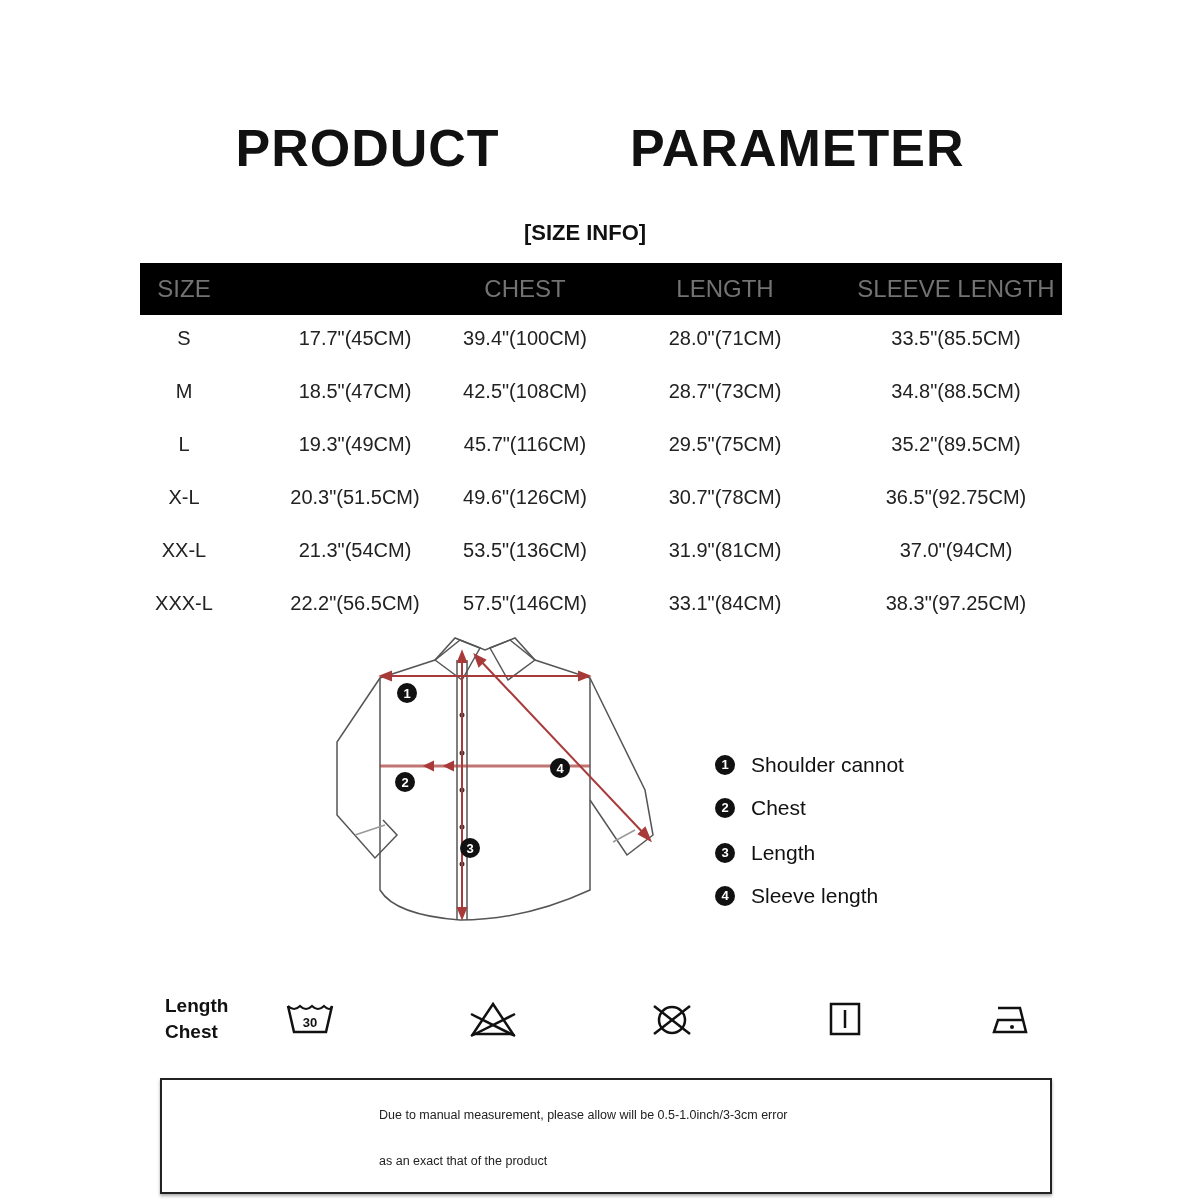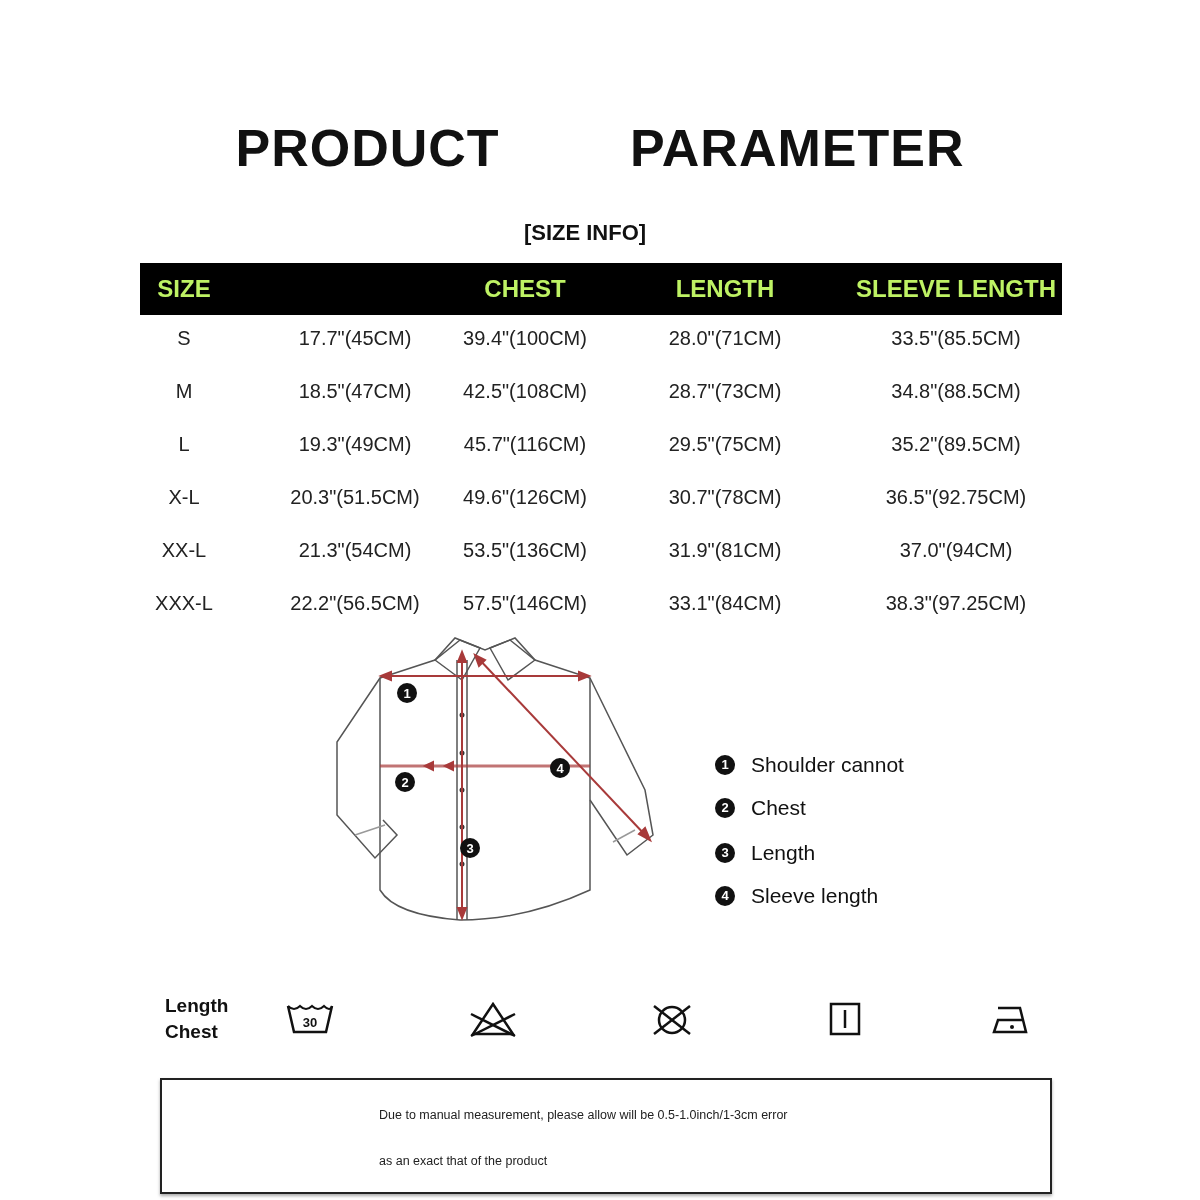--- a/index.html
+++ b/index.html
@@ -1,21 +1,21 @@
 <!DOCTYPE html>
 <html><head>
 <meta charset="utf-8">
 <style>
   html,body{margin:0;padding:0;background:#fff;}
   body{width:1200px;height:1200px;position:relative;overflow:hidden;font-family:"Liberation Sans","DejaVu Sans",sans-serif;color:#111;}
   .abs{position:absolute;}
   .title{left:0;width:1200px;top:80px;text-align:center;font-size:52px;font-weight:bold;letter-spacing:1px;word-spacing:28px;margin-top:38px;}
   .subtitle{left:0;width:1170px;top:220px;text-align:center;font-size:22px;font-weight:bold;}
   .thead{left:140px;top:263px;width:922px;height:52px;background:#000;}
-  .th{position:absolute;top:0;height:52px;line-height:52px;color:#bef264;font-weight:bold;font-size:24px;text-align:center;}
+  .th{position:absolute;top:0;height:52px;line-height:52px;color:#737373;font-weight:normal;font-size:24px;text-align:center;}
   .td{position:absolute;font-size:20px;text-align:center;color:#222;}
   .shirt{left:325px;top:630px;width:350px;height:300px;}
   .legend-item{position:absolute;left:715px;font-size:21px;display:flex;align-items:center;}
   .num{display:inline-block;width:20px;height:20px;border-radius:50%;background:#111;color:#fff;font-size:13px;font-weight:bold;text-align:center;line-height:20px;margin-right:16px;}
   .wash-label{left:165px;top:993px;font-size:19px;font-weight:bold;line-height:26px;}
   .wicon{position:absolute;top:998px;width:60px;height:44px;}
   .note-box{left:160px;top:1078px;width:888px;height:112px;border:2px solid #222;box-shadow:0 2px 3px #aaa;}
   .note{position:absolute;left:217px;font-size:12.5px;color:#222;}
 </style>
 </head>
@@ -181,15 +181,15 @@
   </svg>
 </div>
 <div class="wicon" style="left:982px;">
   <svg width="60" height="44" viewBox="0 0 60 44">
     <path d="M16 10 L38 10 L44 34 L12 34 L16 22 L40 22" fill="none" stroke="#111" stroke-width="2.5"></path>
     <circle cx="30" cy="29" r="2" fill="#111"></circle>
   </svg>
 </div>
 
 <div class="abs note-box">
-  <div class="note" style="top:28px;">Due to manual measurement, please allow will be 0.5-1.0inch/1-3cm error</div>
+  <div class="note" style="top:28px;">Due to manual measurement, please allow will be 0.5-1.0inch/3-3cm error</div>
   <div class="note" style="top:74px;">as an exact that of the product</div>
 </div>
 
 </body></html>

